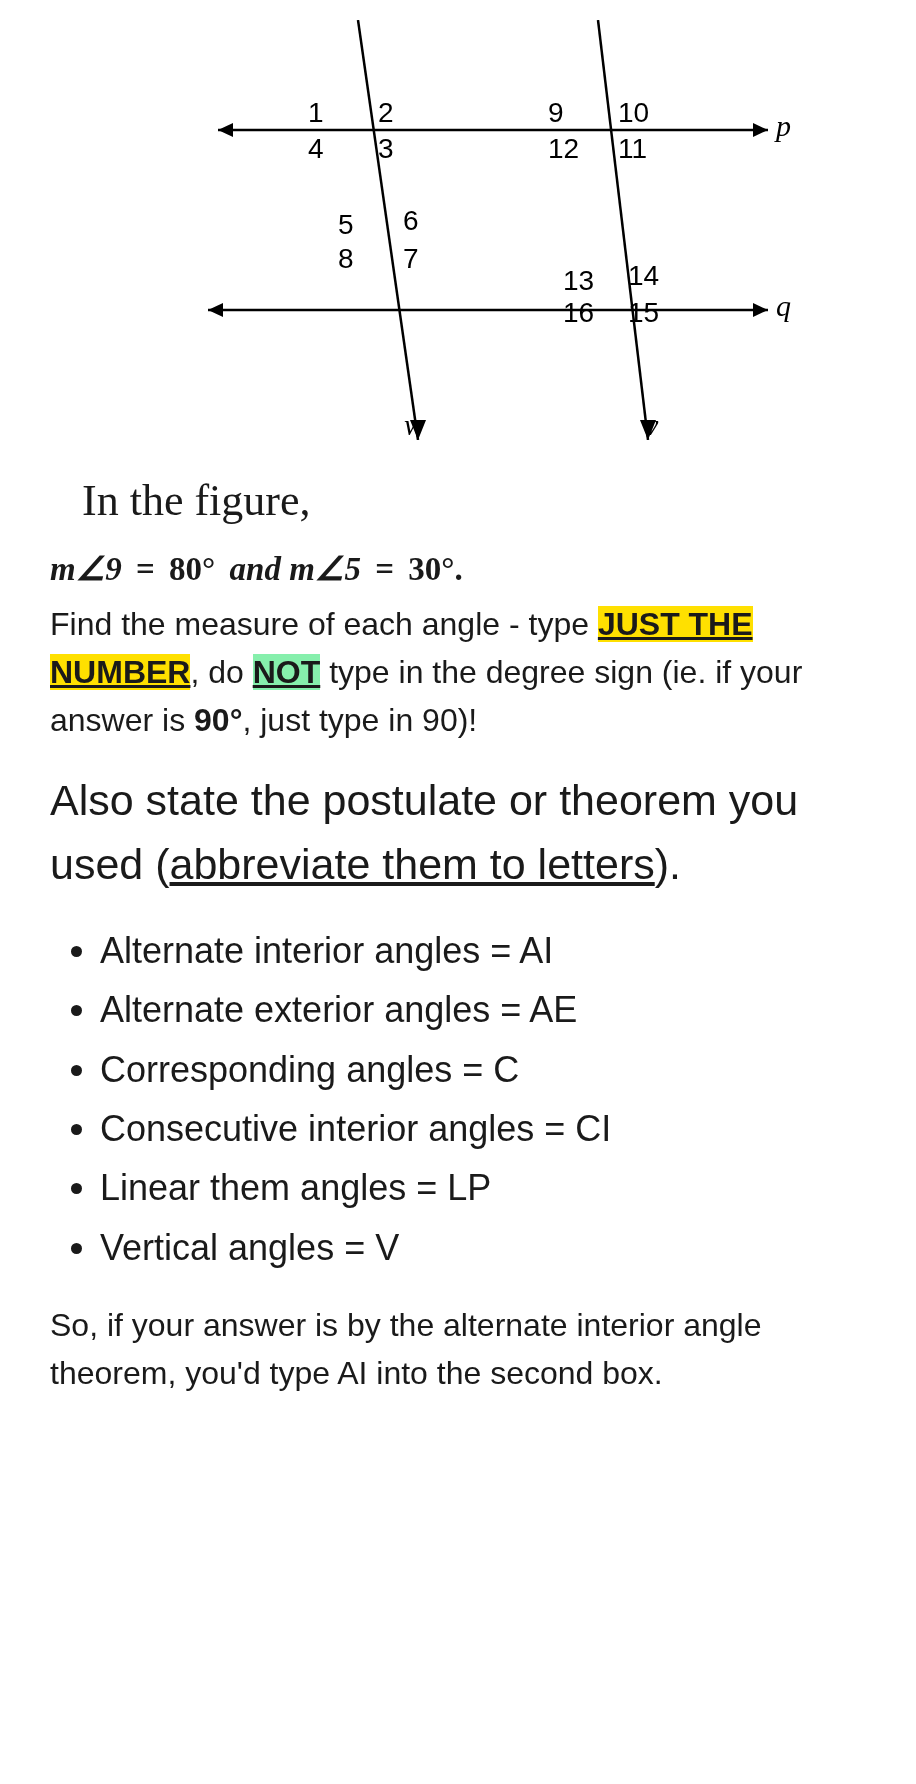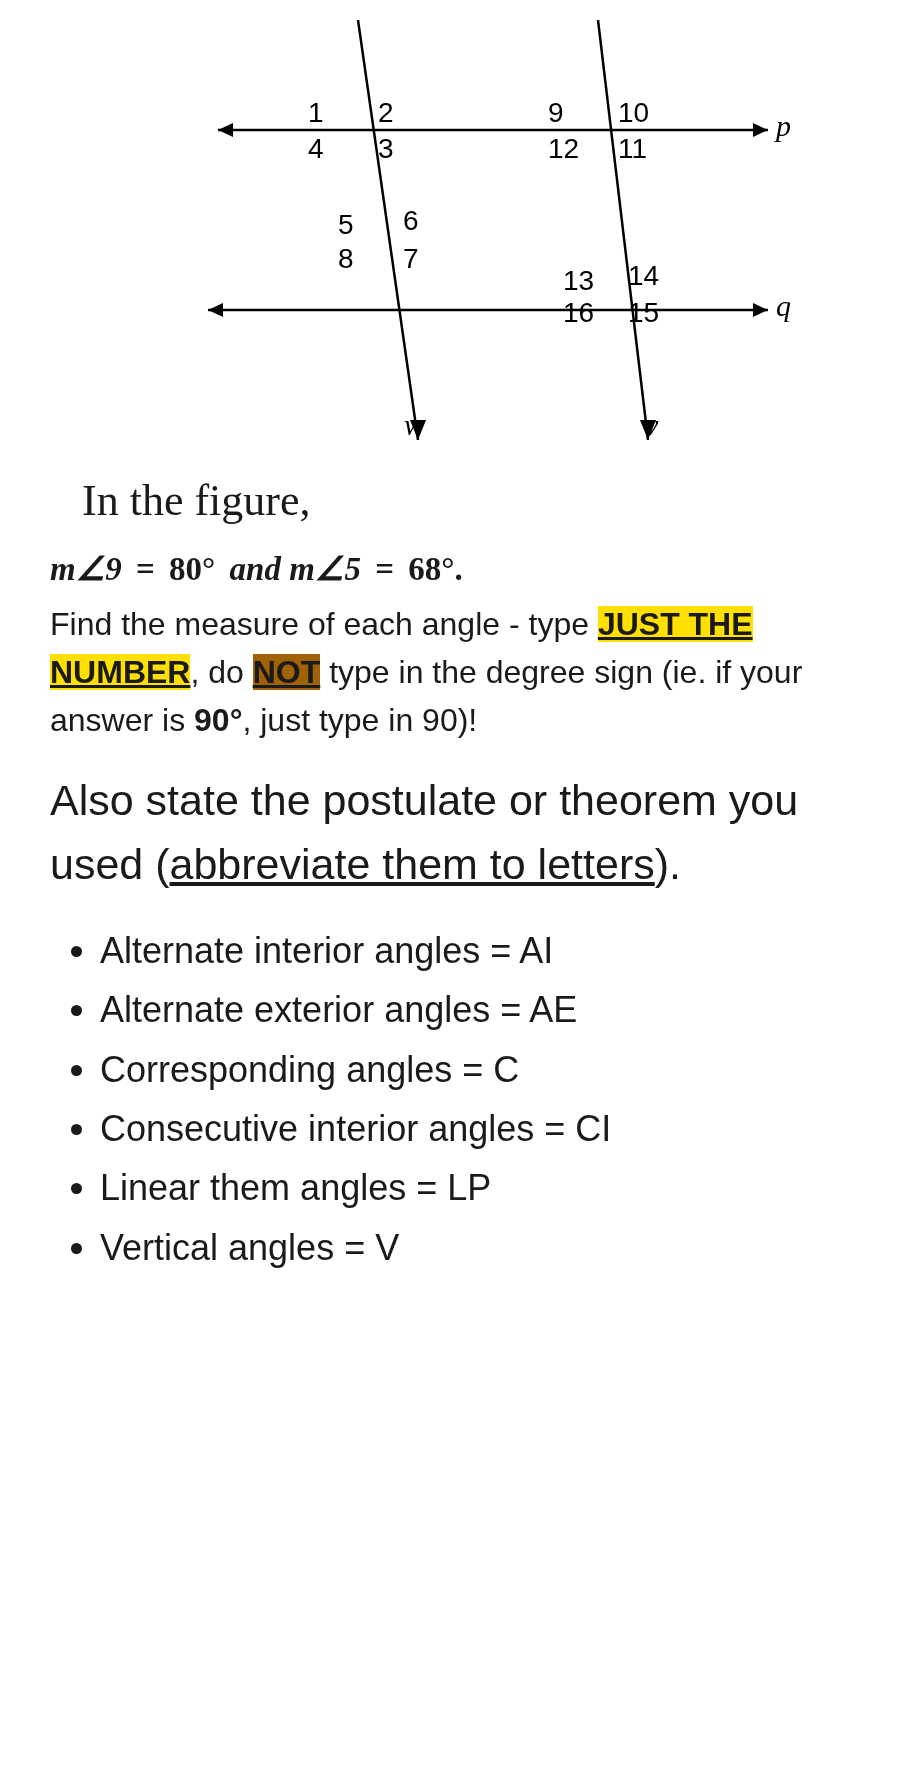--- a/index.html
+++ b/index.html
@@ -66,21 +66,21 @@
     }
 
     .instruction-block {
       font-size: 32px;
       line-height: 1.5;
       margin-bottom: 24px;
       font-family: Arial, sans-serif;
     }
 
     .highlight-yellow {
-      background-color: #a16207;
+      background-color: #86efac;
       font-weight: bold;
       text-align: center;
     }
 
     .underline-yellow {
       background-color: #FFE000;
       text-decoration: underline;
       font-weight: bold;
     }
 
@@ -168,34 +168,35 @@
 <div class="content">
 
   <h2 class="figure-title">In the figure,</h2>
 
   <div class="equation-line">
     <span class="math-italic">m∠9</span>
     <span style="font-weight:bold;">&nbsp;=&nbsp;</span>
     <span style="font-weight:bold;">80°</span>
     <span class="math-italic">&nbsp;and m∠5</span>
     <span style="font-weight:bold;">&nbsp;=&nbsp;</span>
-    <span style="font-weight:bold;">68°.</span>
+    <span style="font-weight:bold;">30°.</span>
   </div>
 
   <p class="instruction-block">
     <span>Find the measure of each angle - type </span><span class="underline-yellow">JUST THE NUMBER</span><span>, do </span><span class="highlight-yellow underline-only">NOT</span><span> type in the degree sign (ie. if your answer is <strong>90°</strong>, just type in 90)!</span>
   </p>
 
   <p class="postulate-block">
     <span>Also state the postulate or theorem you used (</span><span class="underline-only">abbreviate them to letters</span><span>).</span>
   </p>
 
   <ul class="bullet-list">
     <li><span>Alternate interior angles = AI</span></li>
     <li><span>Alternate exterior angles = AE</span></li>
     <li><span>Corresponding angles = C</span></li>
     <li><span>Consecutive interior angles = CI</span></li>
     <li><span>Linear them angles = LP</span></li>
     <li><span>Vertical angles = V</span></li>
   </ul>
 
+  <p class="closing-block">So, if your answer is by the alternate interior angle theorem, you'd type AI into the second box.</p>
 
 </div>
 
 </body></html>

